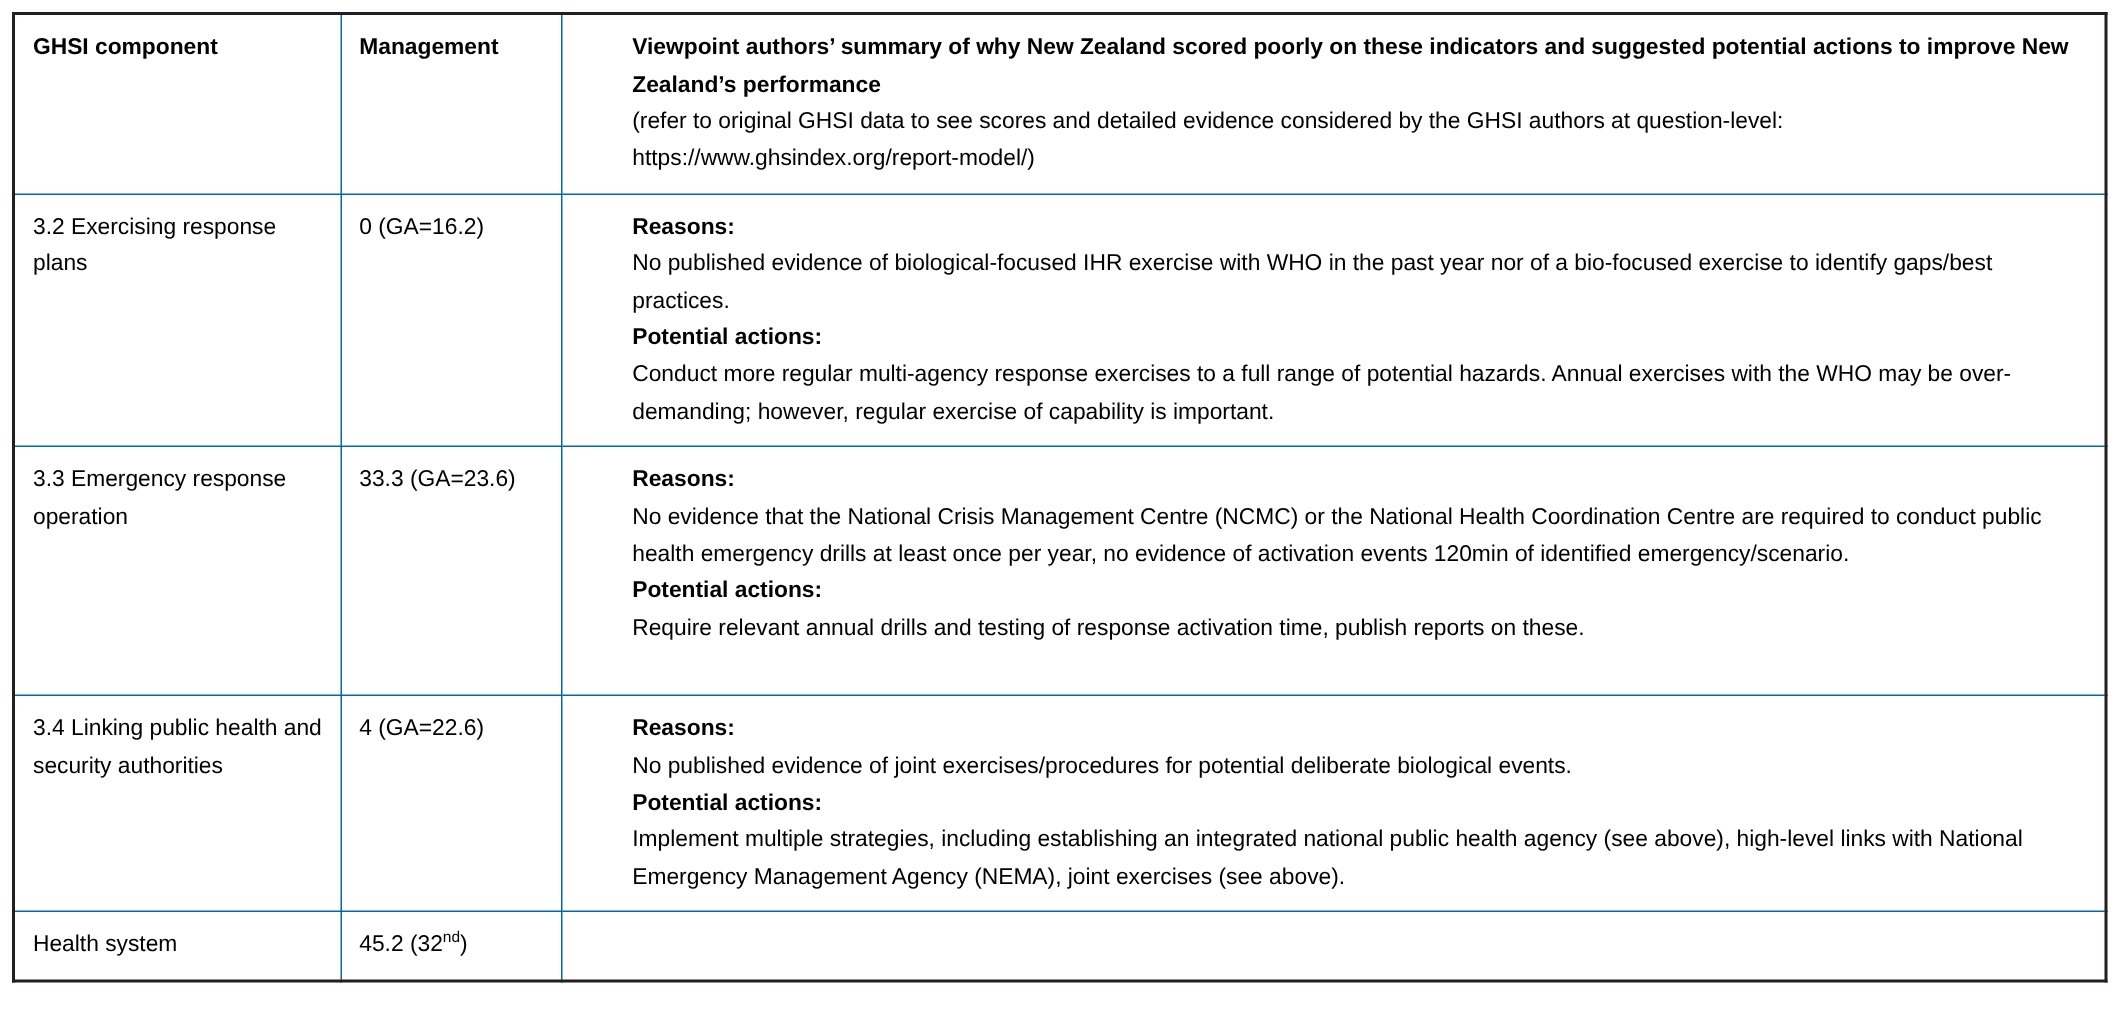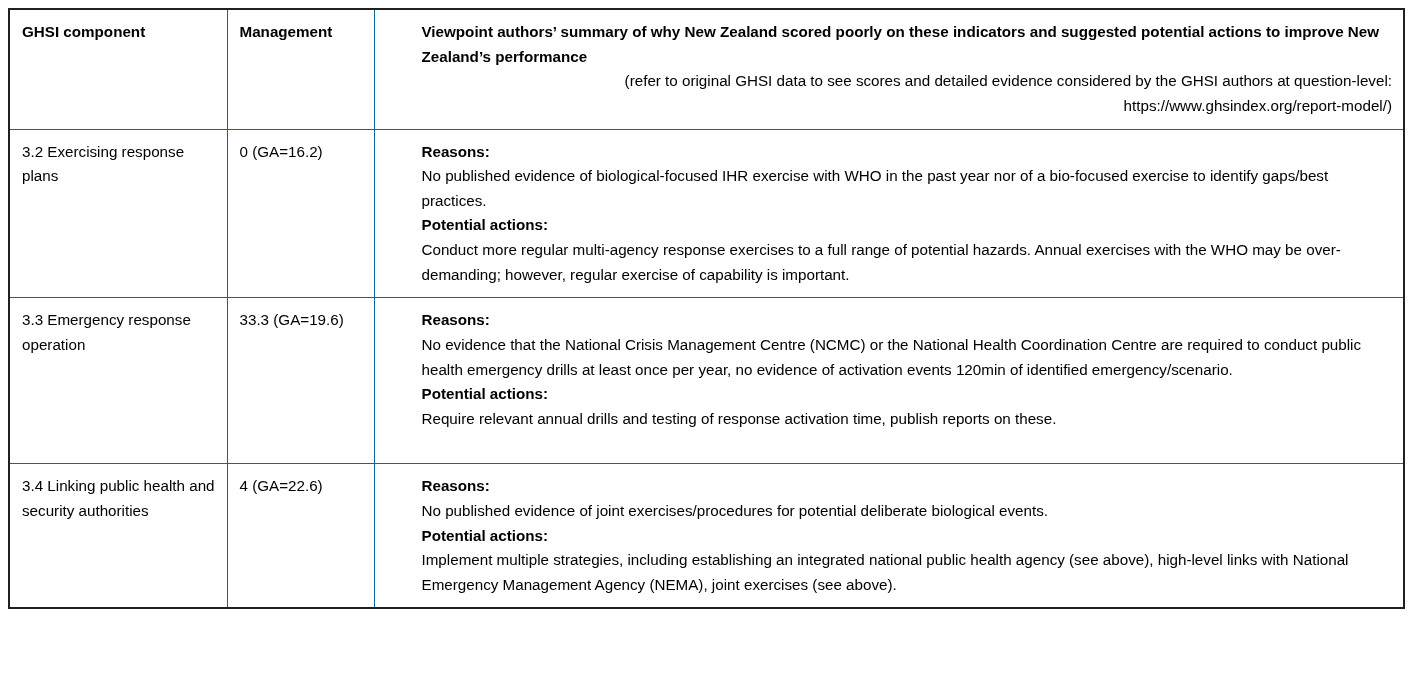--- a/index.html
+++ b/index.html
@@ -49,21 +49,20 @@
   table.ghsi-table tr:first-child td { border-top: none; }
   table.ghsi-table tr:last-child td { border-bottom: none; }
   table.ghsi-table td:first-child { border-left: none; }
   table.ghsi-table td:last-child { border-right: none; padding-left: 47px; }
 
   .hdr {
     font-weight: bold;
   }
   .hdr-note {
     font-weight: normal;
-    text-align: right;
   }
 
   .row-head {
     height: 103px;
   }
   .row-32 { height: 163px; }
   .row-33 { height: 166px; }
   .row-34 { height: 141px; }
   .row-hs { height: 38px; }
 
@@ -114,37 +113,42 @@
         <td class="cell-main">
           <span class="lbl">Reasons:</span>
           <span class="body-text">No published evidence of biological-focused IHR exercise with WHO in the past year nor of a bio-focused exercise to identify gaps/best practices.</span>
           <span class="lbl">Potential actions:</span>
           <span class="body-text">Conduct more regular multi-agency response exercises to a full range of potential hazards. Annual exercises with the WHO may be over-demanding; however, regular exercise of capability is important.</span>
         </td>
       </tr>
 
       <tr class="row-33">
         <td>3.3 Emergency response operation</td>
-        <td class="nowrapcell">33.3 (GA=19.6)</td>
+        <td class="nowrapcell">33.3 (GA=23.6)</td>
         <td class="cell-main">
           <span class="lbl">Reasons:</span>
           <span class="body-text">No evidence that the National Crisis Management Centre (NCMC) or the National Health Coordination Centre are required to conduct public health emergency drills at least once per year, no evidence of activation events 120min of identified emergency/scenario.</span>
           <span class="lbl">Potential actions:</span>
           <span class="body-text">Require relevant annual drills and testing of response activation time, publish reports on these.</span>
         </td>
       </tr>
 
       <tr class="row-34">
         <td>3.4 Linking public health and security authorities</td>
         <td class="nowrapcell">4 (GA=22.6)</td>
         <td class="cell-main">
           <span class="lbl">Reasons:</span>
           <span class="body-text">No published evidence of joint exercises/procedures for potential deliberate biological events.</span>
           <span class="lbl">Potential actions:</span>
           <span class="body-text">Implement multiple strategies, including establishing an integrated national public health agency (see above), high-level links with National Emergency Management Agency (NEMA), joint exercises (see above).</span>
         </td>
       </tr>
 
+      <tr class="row-hs">
+        <td>Health system</td>
+        <td class="nowrapcell"><span>45.2 (32</span><sup>nd</sup><span>)</span></td>
+        <td class="cell-main"></td>
+      </tr>
 
     </tbody>
   </table>
 
 </div>
 
 </body></html>

